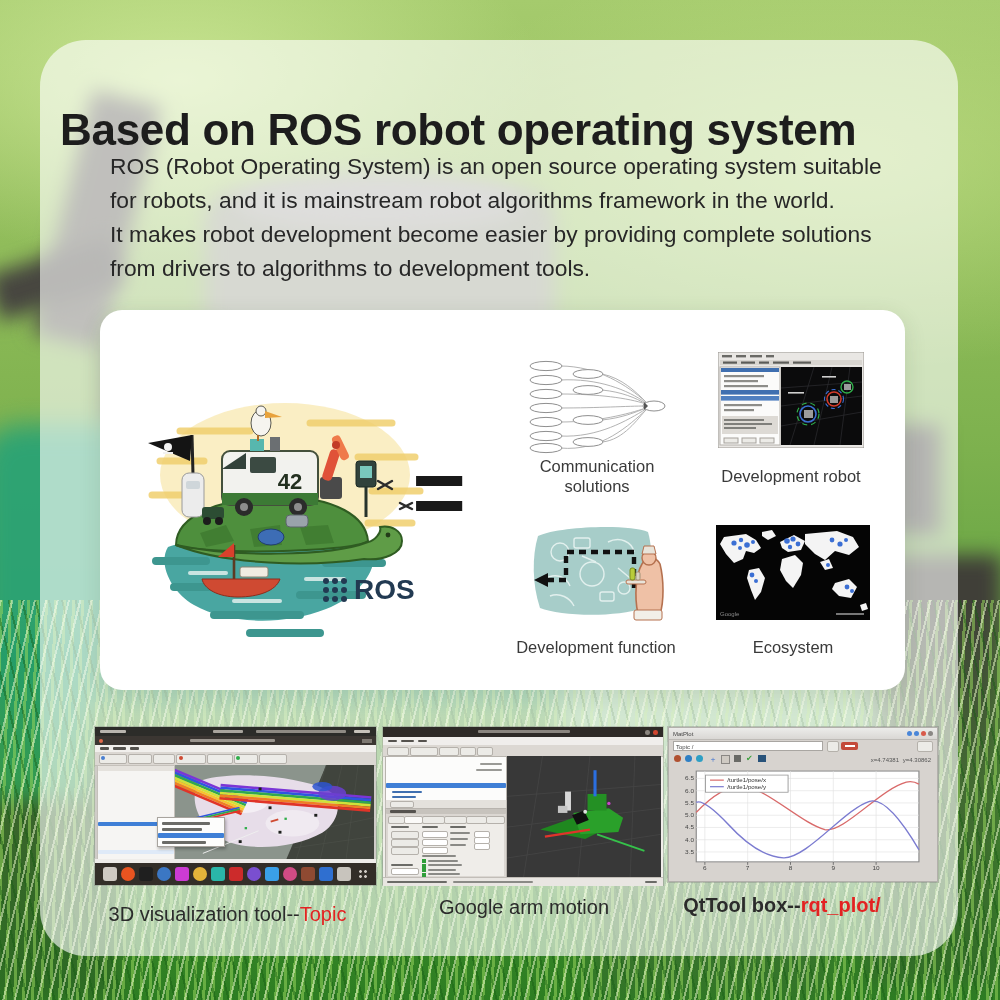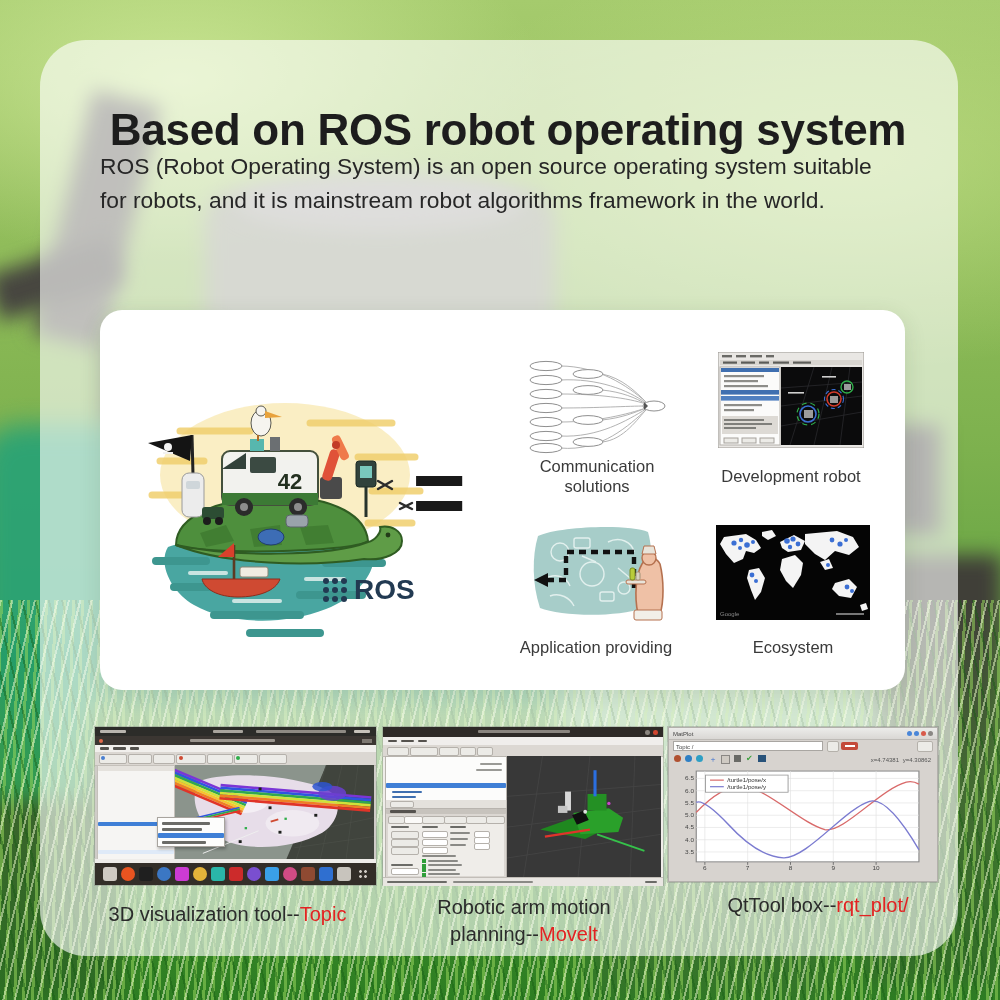--- a/index.html
+++ b/index.html
@@ -15,23 +15,23 @@
   .blob{position:absolute;filter:blur(10px);}
   .grass-tex{position:absolute;left:0;right:0;top:600px;bottom:0;
     background:
       repeating-linear-gradient(104deg, rgba(238,252,205,.5) 0 2px, rgba(238,252,205,0) 2px 11px),
       repeating-linear-gradient(76deg, rgba(22,92,18,.42) 0 2px, rgba(22,92,18,0) 2px 13px),
       repeating-linear-gradient(92deg, rgba(150,212,92,.55) 0 3px, rgba(150,212,92,0) 3px 9px),
       linear-gradient(180deg, rgba(80,160,55,0) 0%, rgba(70,150,45,.5) 45%, rgba(42,122,32,.8) 100%);}
   .overlay{position:absolute;left:40px;top:40px;width:918px;height:916px;border-radius:46px;
     background:rgba(255,255,255,.62);}
   
-  .title{position:absolute;left:60px;right:44px;top:76px;text-align:center;
+  .title{position:absolute;left:60px;right:44px;top:76px;
     font-size:44px;font-weight:700;color:#1d1d1d;letter-spacing:-.3px;}
-  .intro{position:absolute;left:100px;top:149px;color:#272727;font-size:22.8px;line-height:34px;}
+  .intro{position:absolute;left:110px;top:149px;color:#272727;font-size:22.8px;line-height:34px;}
   .intro div{white-space:nowrap;}
   
   .card{position:absolute;left:100px;top:310px;width:805px;height:380px;background:#fff;
     border-radius:22px;box-shadow:0 6px 22px rgba(50,80,35,.14);}
   .equals{position:absolute;left:404px;top:452px;width:70px;height:80px;color:#191919;
     font-size:92px;font-weight:700;line-height:80px;text-align:center;}
   .quadcap{position:absolute;text-align:center;font-size:16.5px;line-height:1.2;color:#3a3a3a;}
   
   .shot{position:absolute;outline:1px solid rgba(120,120,120,.35);background:#cfccc8;}
   .strip{position:absolute;left:0;right:0;}
@@ -69,20 +69,22 @@
   <div class="blob" style="left:590px;top:870px;width:240px;height:130px;background:#55524a;filter:blur(13px);opacity:.85;"></div>
   <div class="blob" style="left:-10px;top:640px;width:100px;height:160px;background:#1f9e74;"></div>
   <div class="grass-tex"></div>
 
   <div class="overlay"></div>
 
   <h1 class="title">Based on ROS robot operating system</h1>
   <div class="intro">
     <div>ROS (Robot Operating System) is an open source operating system suitable</div>
     <div>for robots, and it is mainstream robot algorithms framework in the world.</div>
+    <div>It makes robot development become easier by providing complete solutions</div>
+    <div>from drivers to algorithms to development tools.</div>
   </div>
 
   <div class="card"></div>
 
   <svg class="abs" style="left:130px;top:365px;width:300px;height:280px;" viewBox="0 0 300 280">
     <ellipse cx="155" cy="110" rx="125" ry="72" fill="#f6dd8a" opacity=".5"></ellipse>
     <g stroke="#f0cf6e" stroke-width="7" stroke-linecap="round" opacity=".85">
       <line x1="50" y1="66" x2="120" y2="66"></line>
         <line x1="180" y1="58" x2="262" y2="58"></line>
       <line x1="30" y1="96" x2="74" y2="96"></line>
@@ -307,21 +309,21 @@
 
     <path d="M108,92 C104,74 106,52 112,42 C116,34 126,34 130,42 C134,58 134,80 130,92 Z" fill="#efc1a6" stroke="#b5714f" stroke-width="1.6"></path>
     <circle cx="119" cy="36" r="7" fill="#efc1a6" stroke="#b5714f" stroke-width="1.4"></circle>
     <path d="M112,32 L126,32 L124,24 L114,24 Z" fill="#e8e4da" stroke="#b5714f"></path>
     <rect x="96" y="58" width="20" height="4" rx="2" fill="#e8e4da" stroke="#b5714f"></rect>
     <rect x="100" y="46" width="5" height="12" rx="2" fill="#b8cc3a" stroke="#7a8c1e"></rect>
     <rect x="106" y="50" width="4" height="8" rx="1.6" fill="#d8d2c2" stroke="#a09276"></rect>
     <rect x="104" y="88" width="28" height="10" rx="2" fill="#f2efe8" stroke="#b5714f"></rect>
   </svg>
   <div class="quadcap" style="left:496px;top:638px;width:200px;">
-    <span>Application providing</span>
+    <span>Development function</span>
   </div>
 
   <svg class="abs" style="left:716px;top:525px;width:154px;height:95px;" viewBox="0 0 154 95">
     <rect width="154" height="95" fill="#050505"></rect>
     <g fill="#f4f4f4">
       <polygon points="46,7 56,5 60,11 52,15 46,11"></polygon>
       <polygon points="8,12 30,9 40,15 45,23 38,28 30,26 27,34 18,38 10,29 4,19"></polygon>
       <polygon points="33,45 43,43 49,53 45,67 39,75 35,65 31,53"></polygon>
       <polygon points="64,17 78,10 89,16 85,25 72,27 66,23"></polygon>
       <polygon points="66,34 79,30 87,38 85,50 77,63 70,56 64,45"></polygon>
@@ -648,20 +650,19 @@
           <line x1="141.4" y1="96" x2="141.4" y2="99"></line>
         <line x1="178.7" y1="96" x2="178.7" y2="99"></line>
       </g>
     </svg>
   </div>
 
   <div class="caption" style="left:85px;top:901px;width:285px;">
     <span>3D visualization tool--</span><span class="red">Topic</span>
   </div>
   <div class="caption" style="left:393px;top:894px;width:262px;">
-    <div><span>Robotic arm motion</span></div>
-    <div><span>planning--</span><span class="red">Movelt</span></div>
-  </div>
-  <div class="caption" style="left:679px;top:892px;width:278px;">
+    <div><span>Google arm motion</span></div>
+  </div>
+  <div class="caption" style="left:643px;top:892px;width:278px;font-weight:bold;">
     <div><span>QtTool box--</span><span class="red">rqt_plot/</span></div>
   </div>
 
 </div>
 
 </body></html>

